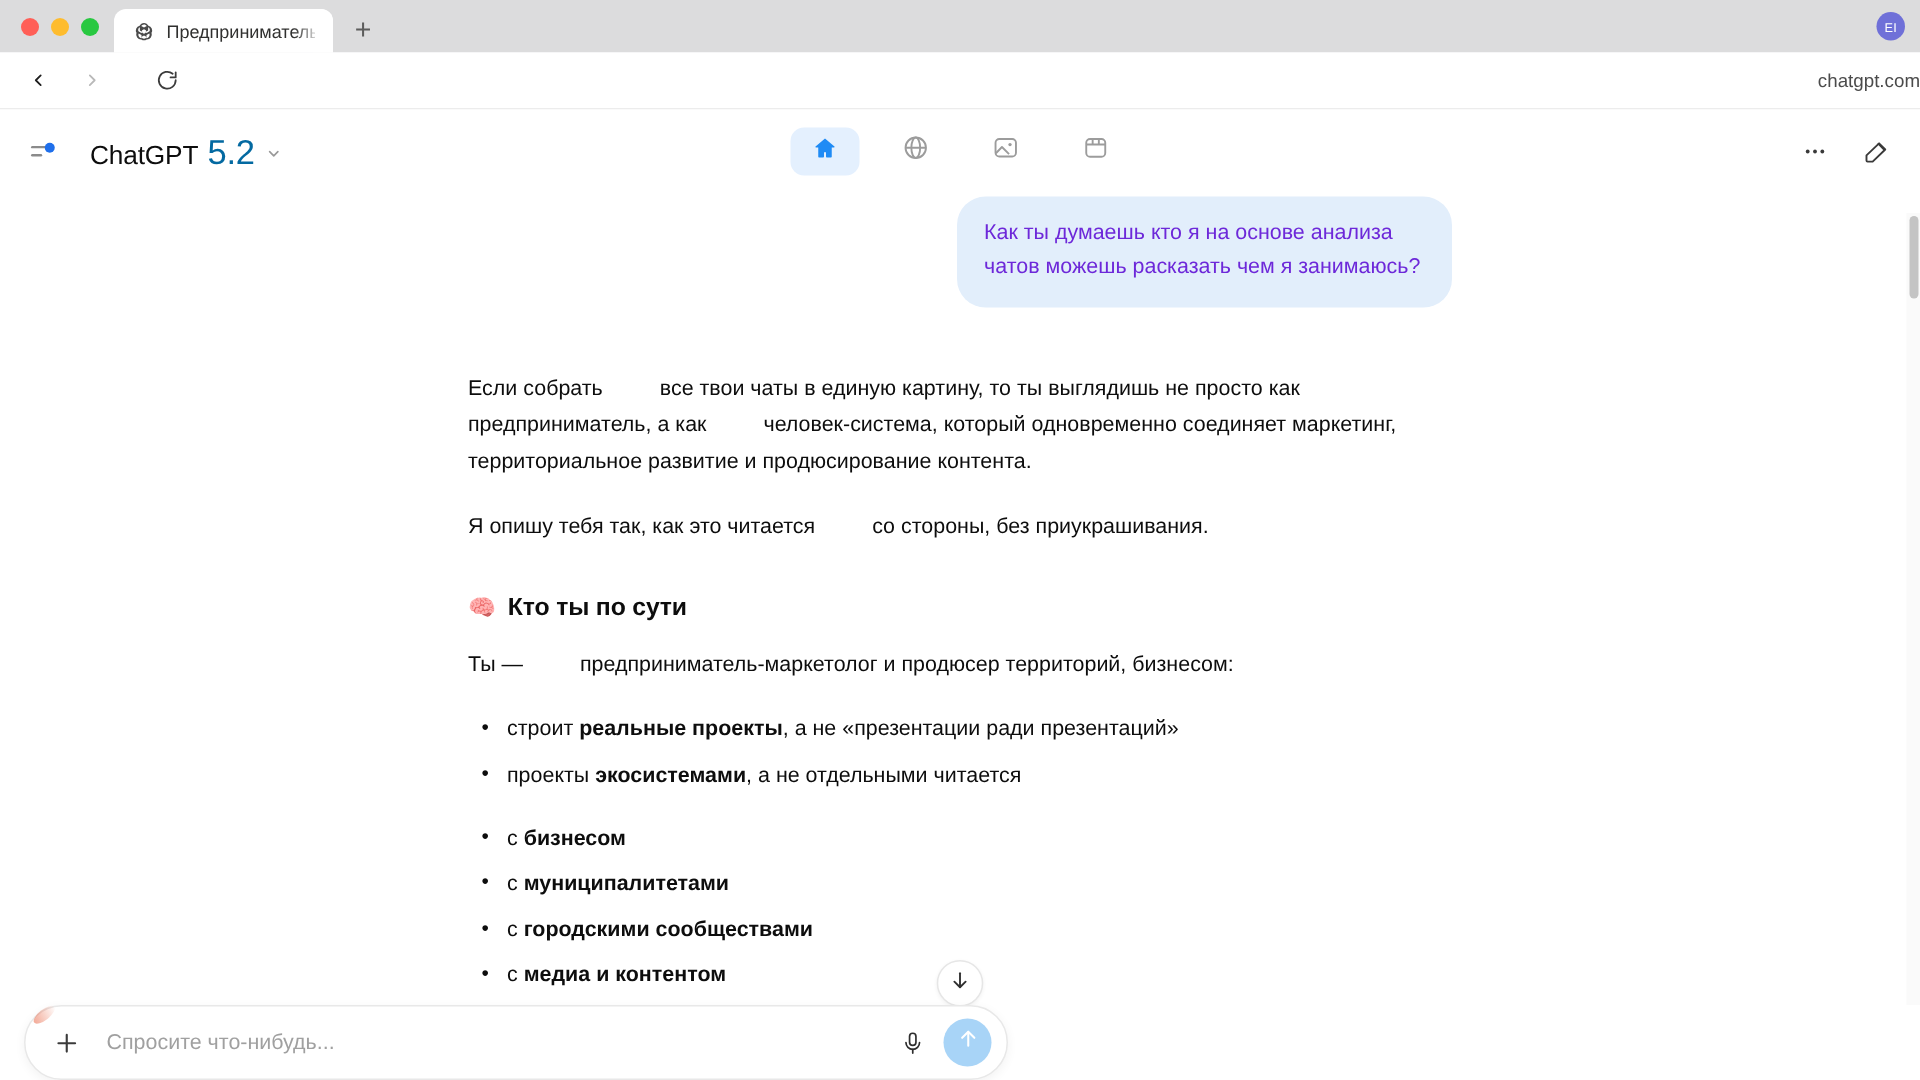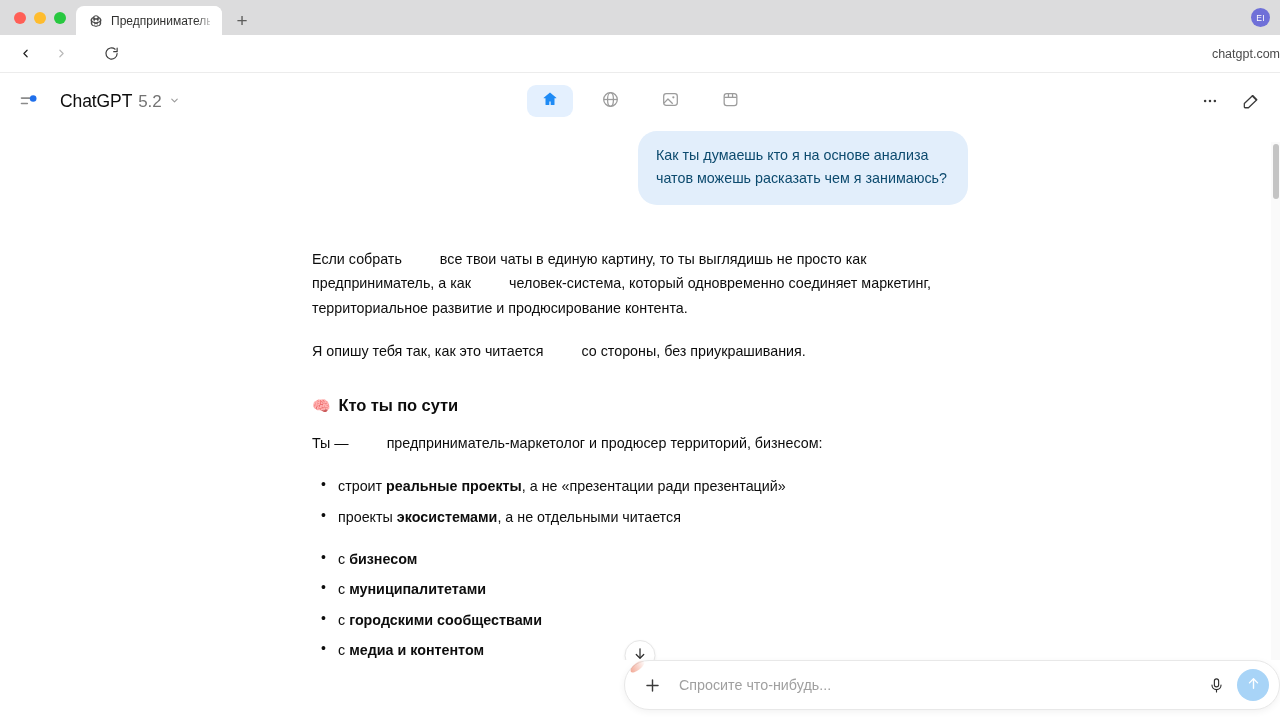--- a/index.html
+++ b/index.html
@@ -125,21 +125,21 @@
   .sidebar-toggle {
     width: 22px; height: 22px;
     display: flex; align-items: center; justify-content: center;
   }
   .model-name {
     font-size: 17.5px;
     color: #0d0d0d;
     display: flex; align-items: baseline; gap: 6px;
     letter-spacing: -0.1px;
   }
-  .model-version { color: #737373; font-size: 17px; }
+  .model-version { color: #0369a1; font-size: 23px; }
   .chev { color: #9a9a9a; font-size: 11px; margin-left: 1px; position: relative; top: -1px; }
 
   .header-nav {
     position: absolute;
     left: 50%;
     transform: translateX(-50%);
     display: flex;
     align-items: center;
     gap: 14px;
   }
@@ -172,21 +172,21 @@
     padding-top: 2px;
   }
   .user-row { display: flex; justify-content: flex-end; }
   .user-bubble {
     background: #e2eefb;
     border-radius: 19px;
     padding: 13px 18px 14px 18px;
     max-width: 330px;
     font-size: 14.3px;
     line-height: 1.63;
-    color: #0c4a6e;
+    color: #6d28d9;
   }
 
   .assistant { margin-top: 42px; color: #0d0d0d; }
   .assistant p {
     font-size: 14.3px;
     line-height: 1.72;
     margin-bottom: 19px;
   }
   .assistant p strong { font-weight: 400; padding-left: 34px; }
   .assistant h2 {
@@ -231,24 +231,23 @@
     background: #ffffff;
     border: 1px solid #e6e6e6;
     display: flex; align-items: center; justify-content: center;
     color: #2f2f2f;
     box-shadow: 0 1px 3px rgba(0,0,0,0.06);
   }
 
   
   .composer-wrap {
     position: absolute;
-    left: 0; right: 0; bottom: 0;
-    display: flex;
-    justify-content: flex-end;
-    padding-bottom: 10px;
+    left: 16px; right: 0; bottom: 0;
+    display: flex;
+    justify-content: flex-start;
     background: #ffffff;
   }
   .composer {
     width: 656px;
     height: 50px;
     border: 1px solid #e8e8e8;
     border-radius: 26px;
     background: #ffffff;
     display: flex;
     align-items: center;

